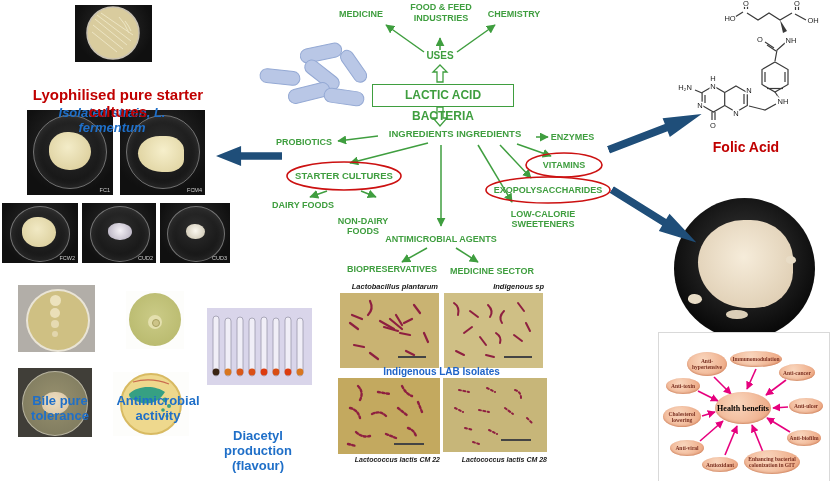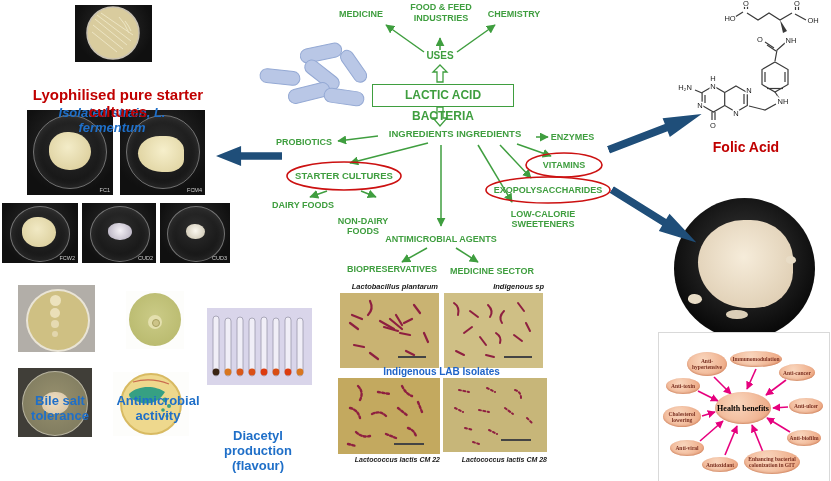--- a/index.html
+++ b/index.html
@@ -156,21 +156,21 @@
     <div style="position:absolute;left:32px;top:10px;width:11px;height:11px;border-radius:50%;background:#ece2bd;"></div>
     <div style="position:absolute;left:32px;top:23px;width:10px;height:10px;border-radius:50%;background:#eadfb8;"></div>
     <div style="position:absolute;left:33px;top:35px;width:8px;height:8px;border-radius:50%;background:#e6dab2;"></div>
     <div style="position:absolute;left:34px;top:46px;width:6px;height:6px;border-radius:50%;background:#e2d6ad;"></div>
   </div>
   <div class="photo" style="left:126px;top:291px;width:58px;height:58px;background:#fdfdfb;">
     <div style="position:absolute;left:3px;top:2px;width:52px;height:53px;border-radius:50%;background:radial-gradient(circle at 50% 45%, #cbcb87, #b9ba6e 80%);"></div>
     <div style="position:absolute;left:22px;top:24px;width:14px;height:14px;border-radius:50%;background:#e4e0ae;"></div>
     <div style="position:absolute;left:26px;top:28px;width:6px;height:6px;border-radius:50%;background:#cdc488;border:1px solid #a8a060;"></div>
   </div>
-  <div class="blue-cap" style="left:10px;top:354px;width:100px;">Bile salt tolerance</div>
+  <div class="blue-cap" style="left:10px;top:354px;width:100px;">Bile pure tolerance</div>
   <div class="blue-cap" style="left:112px;top:354px;width:92px;">Antimicrobial  activity</div>
 
   <div class="photo" style="left:18px;top:368px;width:74px;height:69px;background:#403e38;">
     <div style="position:absolute;left:4px;top:3px;width:64px;height:63px;border-radius:50%;background:radial-gradient(circle at 50% 45%, #97906e, #7e7a5e 85%);border:1px solid #b8b4a0;"></div>
     <div style="position:absolute;left:24px;top:24px;width:27px;height:22px;border-radius:48% 52% 55% 45%;background:radial-gradient(circle at 45% 40%, #efdfc4, #d8c4a2 85%);"></div>
   </div>
   <div class="photo" style="left:113px;top:372px;width:76px;height:64px;background:#fdfdfb;">
     <svg width="76" height="64" viewBox="0 0 76 64">
       <circle cx="38" cy="32" r="30" fill="#eed88d" stroke="#d8ba62" stroke-width="2"></circle>
       <path d="M16,22 C26,12 44,14 52,20 C46,30 36,34 26,30 C20,28 16,26 16,22 Z" fill="#36a083"></path>

